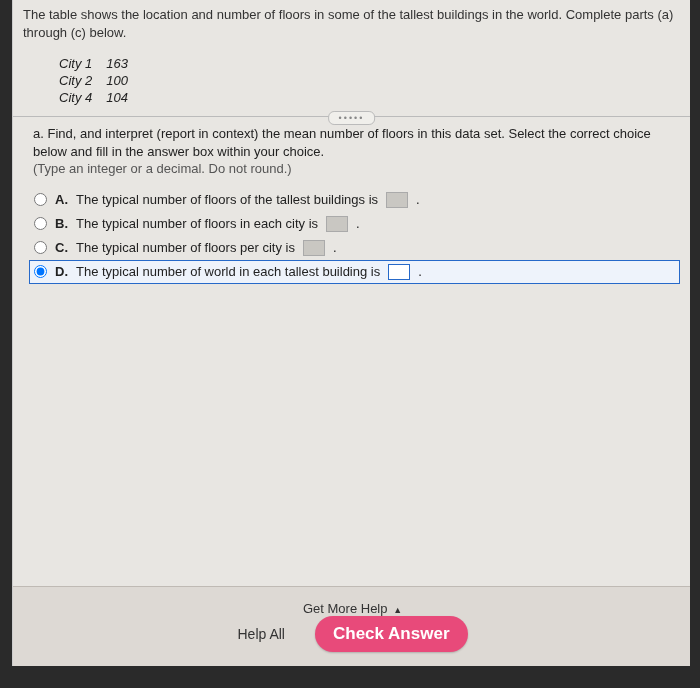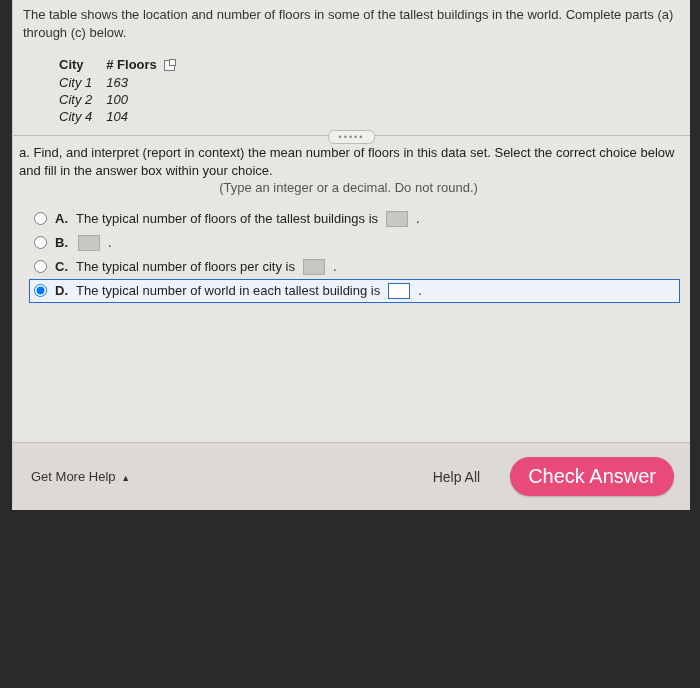--- a/index.html
+++ b/index.html
@@ -7,21 +7,21 @@
     font-family: Arial, Helvetica, sans-serif;
     background: #2a2a2a;
     width: 700px;
     height: 688px;
     position: relative;
     overflow: hidden;
   }
   .page {
     background: #e8e6e2;
     width: 678px;
-    height: 510px;
+    height: 666px;
     margin: 0 0 0 12px;
     position: relative;
     border-left: 1px solid #ccc;
   }
   .intro {
     padding: 6px 12px 10px 10px;
     font-size: 13px;
     color: #333;
     line-height: 1.35;
   }
@@ -57,26 +57,26 @@
     border:none;border-top:1px solid #bbb;
     margin:0;
     position:relative;
   }
   .drag-dots{
     position:absolute;left:50%;top:-6px;transform:translateX(-50%);
     background:#f0efeb;border:1px solid #bbb;border-radius:6px;
     padding:1px 10px;font-size:9px;letter-spacing:2px;color:#888;
   }
   .part-a {
-    padding: 8px 12px 6px 6px;
+    padding: 8px 12px 6px 20px;
     font-size: 13px;
     color: #222;
     line-height: 1.35;
   }
-  .hint { color: #555; text-align: center; }
+  .hint { color: #555; }
   .options { padding: 4px 10px 0 16px; }
   .opt-row {
     display:flex;align-items:center;
     gap:6px;
     padding:3px 4px;
     font-size:13px;color:#222;
     border:1px solid transparent;
   }
   .opt-row.selected{
     border:1px solid #2669c9;
@@ -89,51 +89,44 @@
     vertical-align:middle;margin:0 2px;
   }
   .answer-box.disabled{background:#c9c7c2;border:1px solid #aaa;}
   .answer-box.enabled{background:#fff;border:1px solid #2669c9;}
   .whitespace { height:200px; }
   .footer {
     position:absolute;left:0;right:0;bottom:0;
     background:#ddd9d4;
     border-top:1px solid #bfbab4;
     padding:14px 16px 14px 18px;
-    display:flex;align-items:center;justify-content:space-between;
+    display:flex;align-items:center;justify-content:space-between;flex-direction:column;
   }
   .get-help{
     font-size:13px;color:#333;
   }
   .get-help .tri{font-size:9px;margin-left:2px;}
   .footer-right{display:flex;align-items:center;gap:30px;}
   .clear-all{font-size:14px;color:#333;}
   .check-btn{
     background:#e84a7a;color:#fff;border:none;
-    border-radius:20px;padding:8px 18px;font-size:20px;
-    font-weight:400;
+    border-radius:20px;padding:8px 18px;font-size:17px;
+    font-weight:700;
     box-shadow:0 1px 2px rgba(0,0,0,.2);
   }
 </style>
 </head>
 <body>
 
 <div class="page">
 
   <div class="intro">The table shows the location and number of floors in some of the tallest buildings in the world. Complete parts (a) through (c) below.</div>
 
   <table class="data-table">
     <tbody>
-        <tr>
-      <th>City</th>
-      <th>
-        <span># Floors</span>
-        <span class="popout-icon"></span>
-      </th>
-    </tr>
     <tr>
           <td>City 1</td>
           <td class="num">163</td>
         </tr>
     <tr>
           <td>City 2</td>
           <td class="num">100</td>
         </tr>
     <tr>
           <td>City 4</td>
@@ -157,20 +150,21 @@
       <input type="radio" name="pa" style="">
       <span class="opt-label">A.</span>
       <span>The typical number of floors of the tallest buildings is</span>
       <span class="answer-box disabled"></span>
       <span>.</span>
     </label>
 
     <label class="opt-row">
       <input type="radio" name="pa" style="">
       <span class="opt-label">B.</span>
+      <span>The typical number of floors in each city is</span>
       <span class="answer-box disabled"></span>
       <span>.</span>
     </label>
 
     <label class="opt-row">
       <input type="radio" name="pa" style="">
       <span class="opt-label">C.</span>
       <span>The typical number of floors per city is</span>
       <span class="answer-box disabled"></span>
       <span>.</span>

